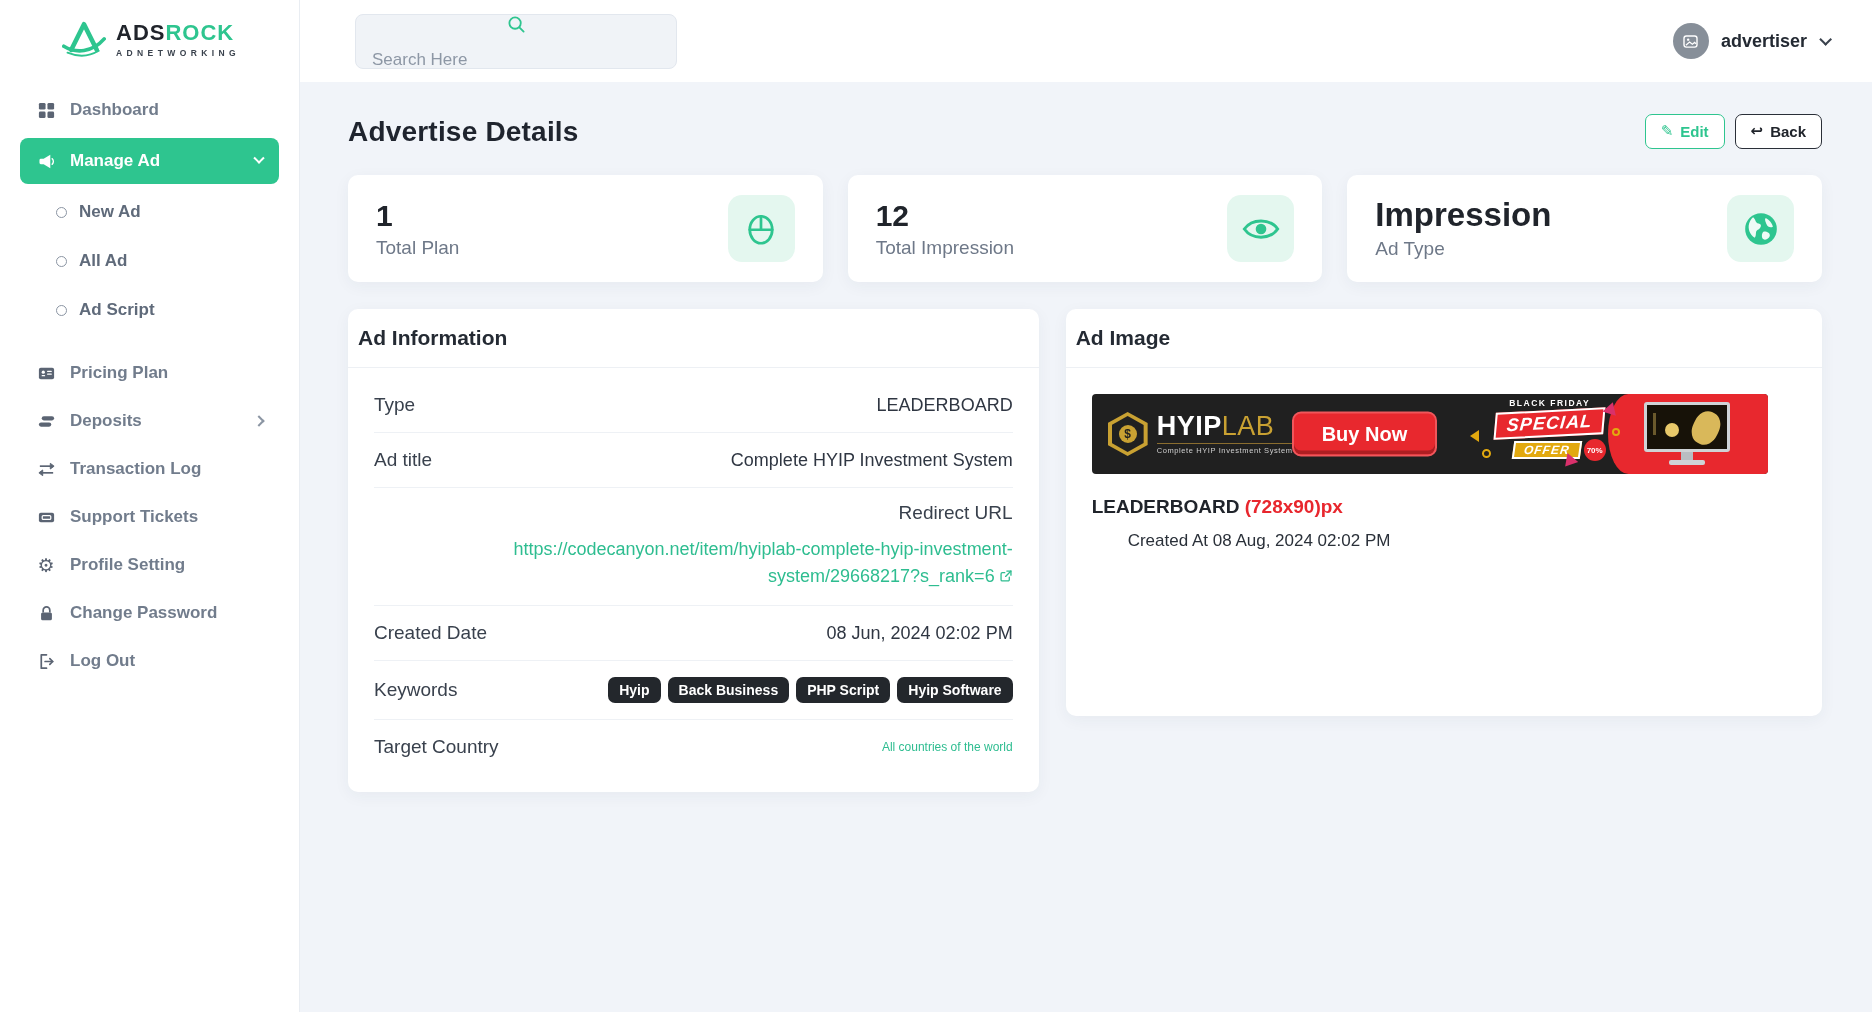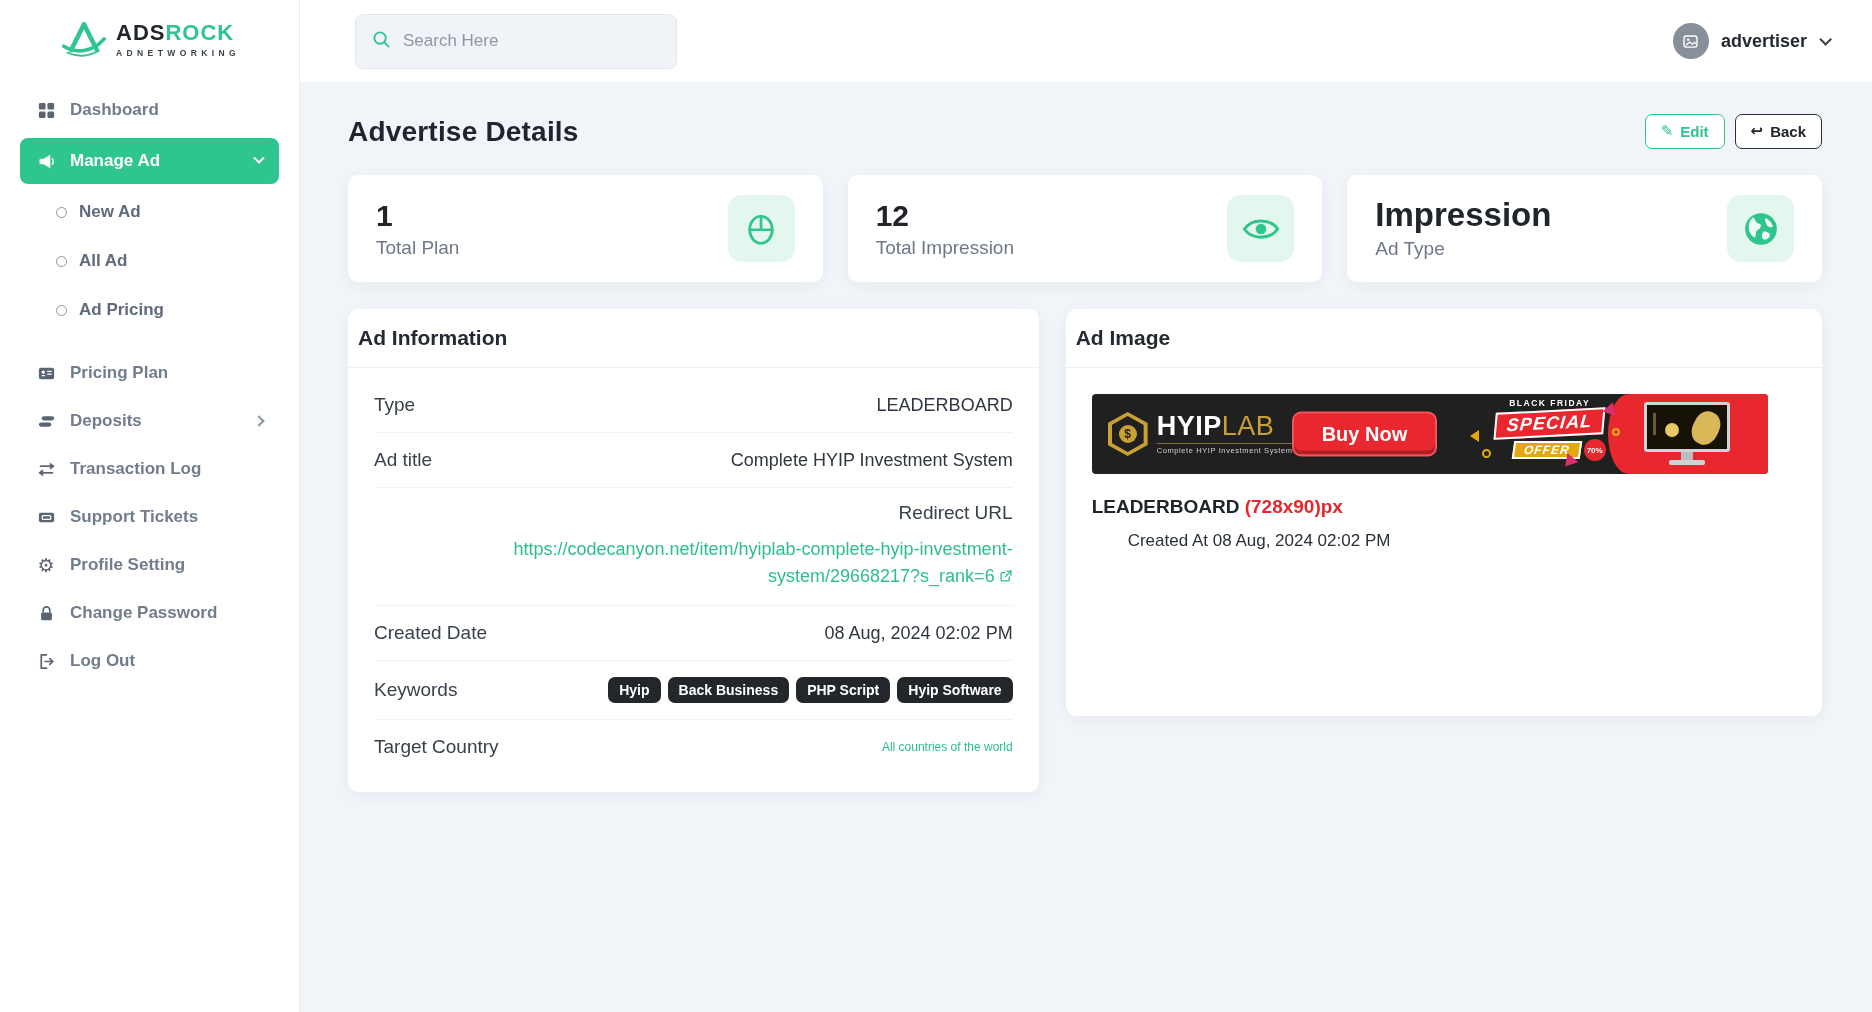--- a/index.html
+++ b/index.html
@@ -23,21 +23,21 @@
   .sub-item { display:flex; align-items:center; gap:12px; padding:10px 16px 10px 36px; margin-bottom:9px; color:#5f6a7a; font-size:17px; font-weight:600; cursor:pointer; }
   .circle-bullet { width:11px; height:11px; border:1.7px solid #8b95a3; border-radius:50%; flex:0 0 auto; }
   .menu-gap { height:14px; }
   .chev-down-w { width:8px; height:8px; border-right:2px solid #fff; border-bottom:2px solid #fff; transform:rotate(45deg) translate(-2px,-2px); }
   .chev-right-g { width:8px; height:8px; border-right:2px solid #8b95a3; border-bottom:2px solid #8b95a3; transform:rotate(-45deg); }
   .uni-icon { font-family:"DejaVu Sans", sans-serif; font-size:19px; line-height:1; }
 
   
   .main { position:absolute; left:300px; top:0; width:1572px; height:1012px; }
   .topbar { height:82px; background:#ffffff; display:flex; align-items:center; justify-content:space-between; padding:0 44px 0 55px; }
-  .search-box { display:flex; align-items:center; gap:12px; width:322px; height:55px; background:#f0f3f7; border:1px solid #e2e7ee; border-radius:8px; padding:0 16px; }
+  .search-box { display:flex; align-items:center; gap:12px; width:322px; height:55px; background:#f0f3f7; border:1px solid #e2e7ee; border-radius:8px; padding:0 16px;flex-direction:column; }
   .search-box input { border:none; outline:none; background:transparent; font-family:"Liberation Sans",sans-serif; font-size:17px; color:#3a424d; width:100%; }
   .search-box input::placeholder { color:#8d97a5; }
   .user-chip { display:flex; align-items:center; gap:12px; cursor:pointer; }
   .avatar { width:36px; height:36px; border-radius:50%; background:#878f99; display:flex; align-items:center; justify-content:center; }
   .user-name { font-size:18px; font-weight:700; color:#242a33; }
   .chev-down-d { width:9px; height:9px; border-right:2px solid #3a424d; border-bottom:2px solid #3a424d; transform:rotate(45deg) translateY(-3px); }
 
   
   .content { height:930px; padding:32px 50px 0 48px; background:#f1f4f9; }
   .page-head { display:flex; align-items:center; justify-content:space-between; }
@@ -164,21 +164,21 @@
       <div class="sub-item">
         <span class="circle-bullet"></span>
         <span>New Ad</span>
       </div>
       <div class="sub-item">
         <span class="circle-bullet"></span>
         <span>All Ad</span>
       </div>
       <div class="sub-item">
         <span class="circle-bullet"></span>
-        <span>Ad Pricing</span>
+        <span>Ad Script</span>
       </div>
 
       <div class="menu-gap"></div>
 
       <div class="menu-item">
         <span class="mi-icon">
           <svg width="19" height="19" viewBox="0 0 20 20">
               <rect x="2" y="4" width="16" height="12" rx="2" fill="currentColor"></rect>
               <circle cx="6.6" cy="8.6" r="1.7" fill="#fff"></circle>
               <rect x="4.8" y="11.6" width="3.8" height="1.4" rx=".7" fill="#fff"></rect>
@@ -354,21 +354,21 @@
             <div class="info-block">
               <span class="info-label">Redirect URL</span>
               <div class="link-line"><span>https://codecanyon.net/item/hyiplab-complete-hyip-investment-system/29668217?s_rank=6</span><span class="ext-icon"><svg width="14" height="14" viewBox="0 0 17 17" fill="none" stroke="#2EBD90" stroke-width="1.6" stroke-linecap="round" stroke-linejoin="round">
                       <path d="M7 4.5 H4 A1.5 1.5 0 0 0 2.5 6 v7 A1.5 1.5 0 0 0 4 14.5 h7 A1.5 1.5 0 0 0 12.5 13 V10"></path>
                       <path d="M9.5 2.5 h5 v5"></path>
                       <line x1="14.5" y1="2.5" x2="8" y2="9"></line>
                     </svg></span></div>
             </div>
             <div class="info-row">
               <span class="info-label">Created Date</span>
-              <span class="info-value">08 Aug, 2024 02:02 PM</span>
+              <span class="info-value">08 Jun, 2024 02:02 PM</span>
             </div>
             <div class="info-row">
               <span class="info-label">Keywords</span>
               <span class="kw-wrap">
                 <span class="kw-badge">Hyip</span>
                 <span class="kw-badge">Back Business</span>
                 <span class="kw-badge">PHP Script</span>
                 <span class="kw-badge">Hyip Software</span>
               </span>
             </div>

